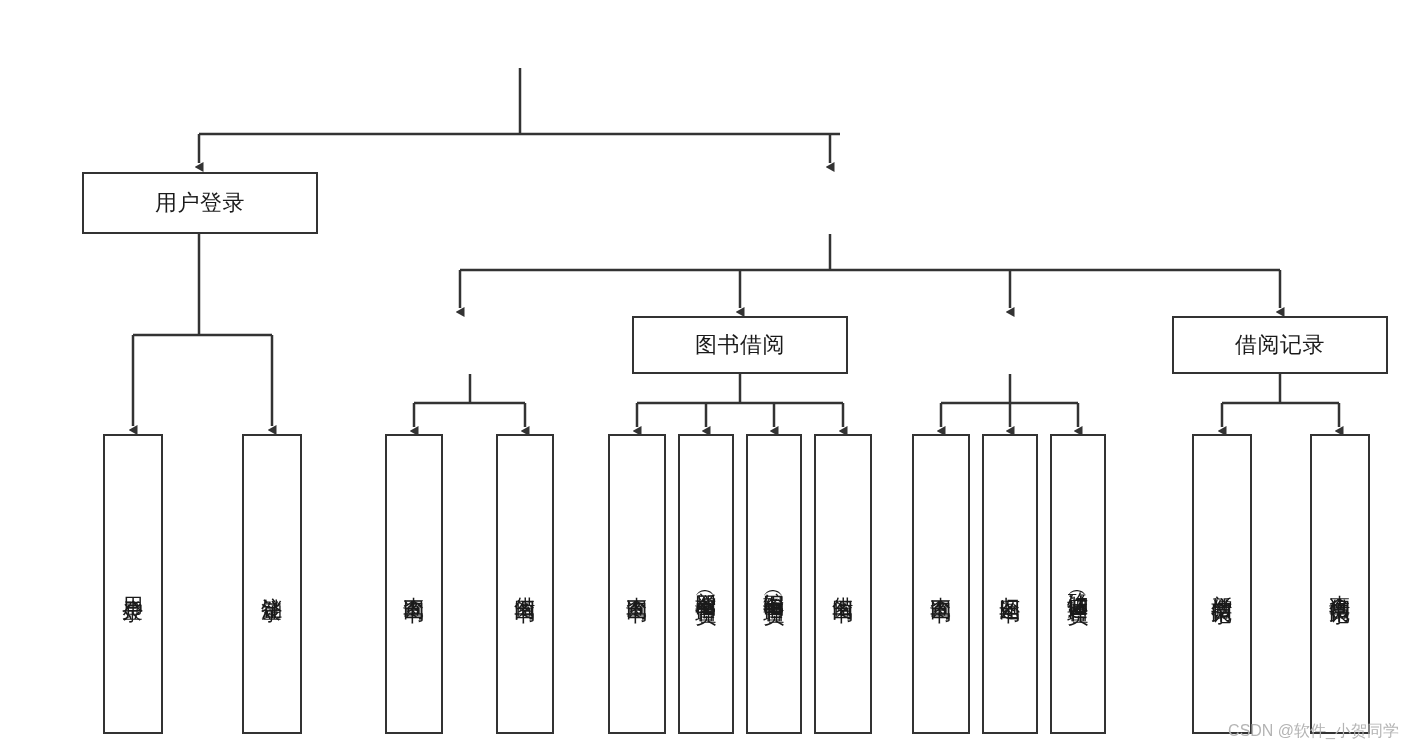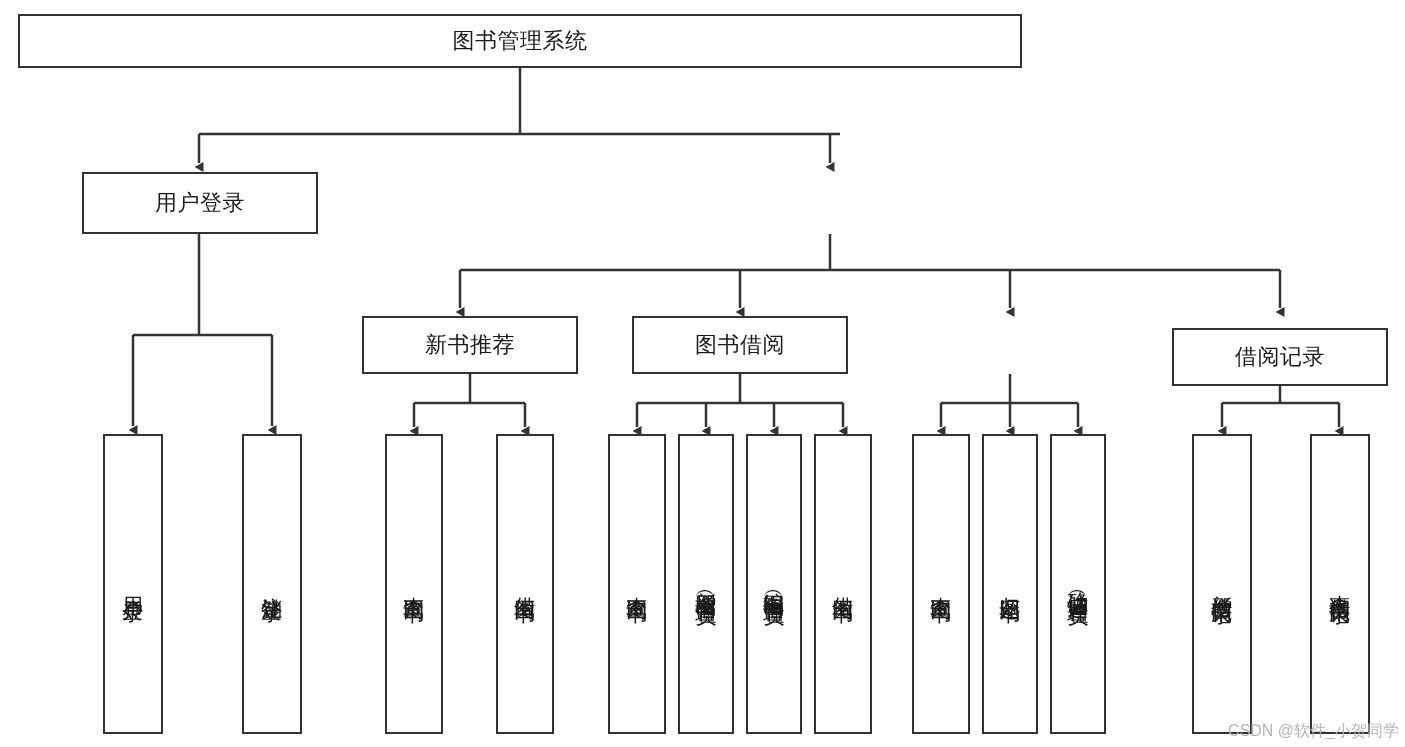--- a/index.html
+++ b/index.html
@@ -118,35 +118,29 @@
       <path d="M 1010 403 L 1010 427" marker-end="url(#arrowhead)"></path>
       <path d="M 1078 403 L 1078 427" marker-end="url(#arrowhead)"></path>
 
       <path d="M 1280 374 L 1280 403"></path>
       <path d="M 1222 403 L 1339 403"></path>
       <path d="M 1222 403 L 1222 427" marker-end="url(#arrowhead)"></path>
       <path d="M 1339 403 L 1339 427" marker-end="url(#arrowhead)"></path>
     </g>
   </svg>
 
-  <div class="node-box" style="left:18px; top:14px; width:1004px; height:54px;">
-    <span class="node-label-h">图书管理系统</span>
-  </div>
 
   <div class="node-box" style="left:82px; top:172px; width:236px; height:62px;">
     <span class="node-label-h">用户登录</span>
   </div>
 
-  <div class="node-box" style="left:362px; top:316px; width:216px; height:58px;">
-    <span class="node-label-h">新书推荐</span>
-  </div>
   <div class="node-box" style="left:632px; top:316px; width:216px; height:58px;">
     <span class="node-label-h">图书借阅</span>
   </div>
-  <div class="node-box" style="left:1172px; top:316px; width:216px; height:58px;margin-top:12px;">
+  <div class="node-box" style="left:1172px; top:316px; width:216px; height:58px;">
     <span class="node-label-h">借阅记录</span>
   </div>
 
   <div class="node-box vertical" style="left:103px; top:434px; width:60px; height:300px;">
     <span class="node-label-v">用户登录</span>
   </div>
   <div class="node-box vertical" style="left:242px; top:434px; width:60px; height:300px;">
     <span class="node-label-v">注销登录</span>
   </div>
 

